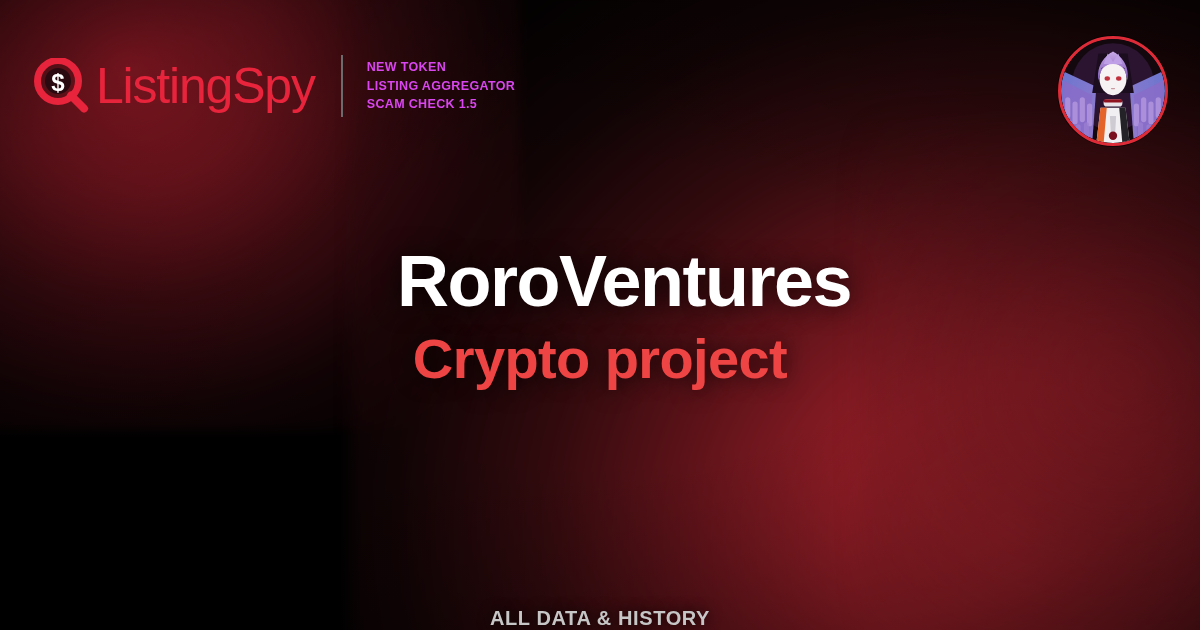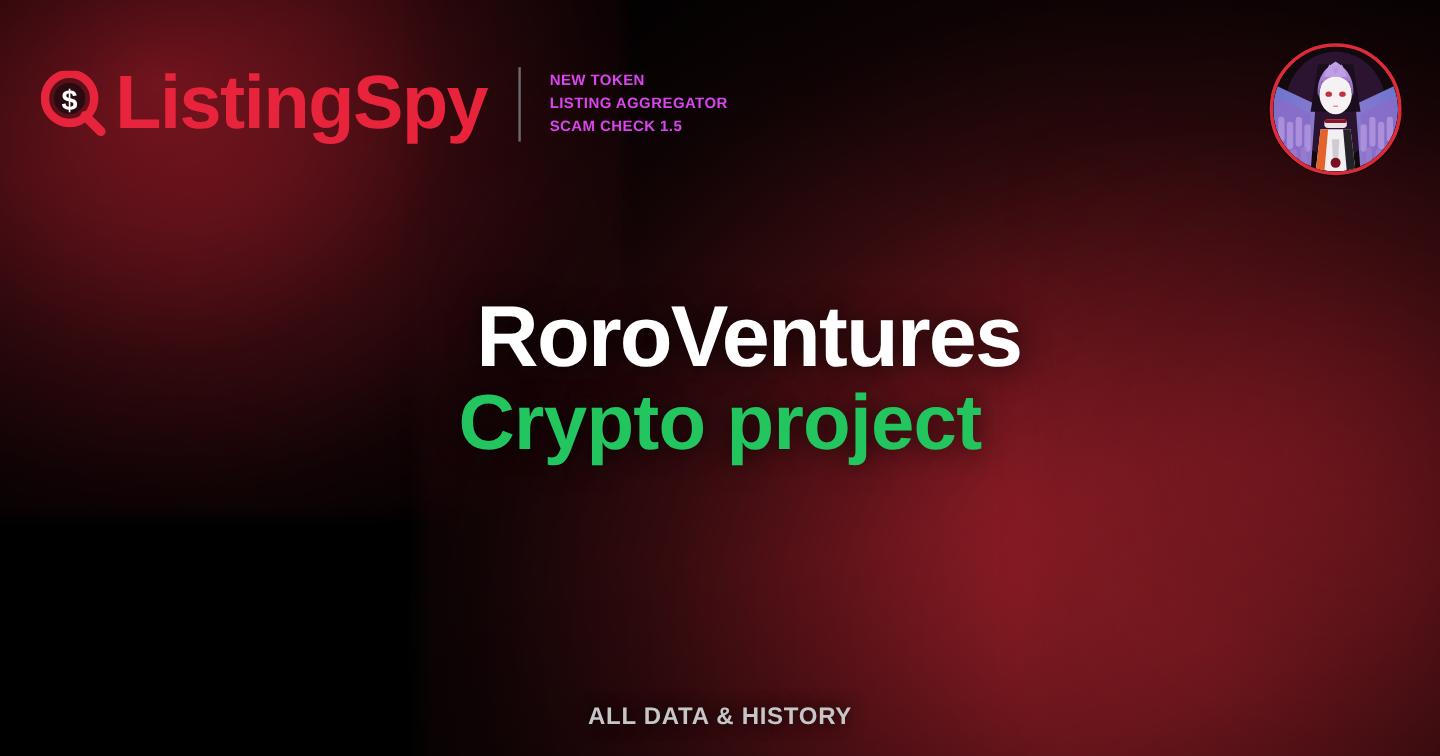--- a/index.html
+++ b/index.html
@@ -84,22 +84,22 @@
 
   .logo-mark {
     width:56px; height:56px;
     position:relative;
     flex:0 0 auto;
     margin-right:6px;
   }
   .logo-mark svg { display:block; width:56px; height:56px; }
 
   .logo-word {
-    font-size:63px;
-    font-weight:700;
+    font-size:50px;
+    font-weight:400;
     letter-spacing:-1.2px;
     line-height:1;
     white-space:nowrap;
   }
   .logo-word .w-listing { color:#E8243C; }
   .logo-word .w-spy     { color:#E8243C; }
 
   .brand-divider {
     width:2px;
     height:62px;
@@ -147,33 +147,34 @@
     color:#ffffff;
     font-size:72px;
     font-weight:700;
     letter-spacing:-1.5px;
     line-height:1.02;
     text-shadow:0 0 26px rgba(0,0,0,0.85);
     padding-left:48px;
   }
 
   .project-subtitle {
-    color:#22c55e;
-    font-size:65px;
+    margin-top:12px;
+    color:#ef4444;
+    font-size:56px;
     font-weight:700;
     letter-spacing:-0.6px;
     line-height:1.05;
     text-shadow:0 0 22px rgba(0,0,0,0.75);
   }
 
   
   .footer {
     position:absolute;
     left:0; right:0;
-    top:586px;
+    top:607px;
     text-align:center;
     z-index:5;
   }
   .footer-text {
     color:#C6C6C6;
     font-size:20px;
     font-weight:700;
     letter-spacing:0.6px;
     text-shadow:0 0 14px rgba(0,0,0,0.9);
   }

